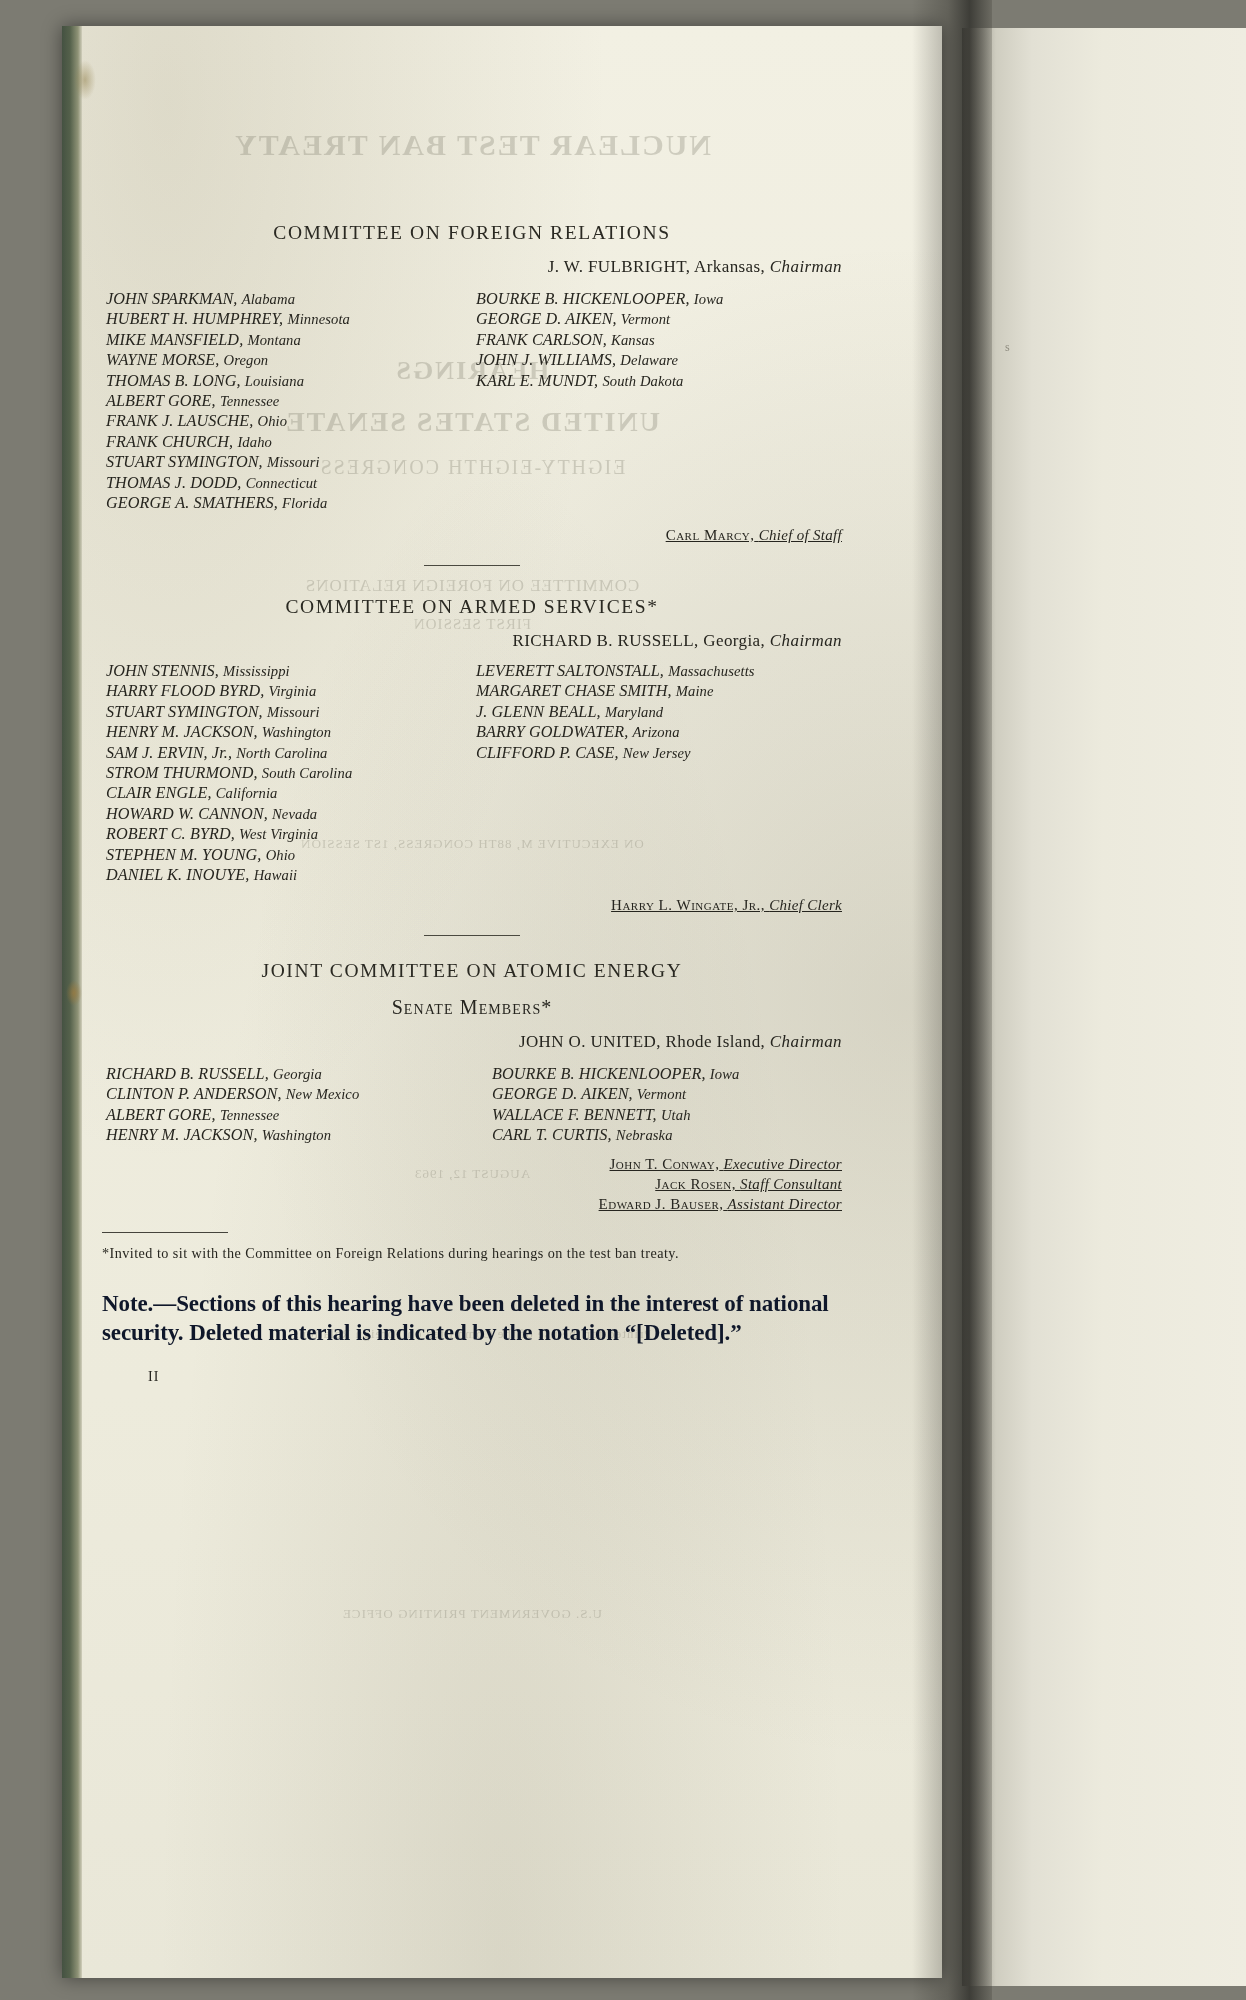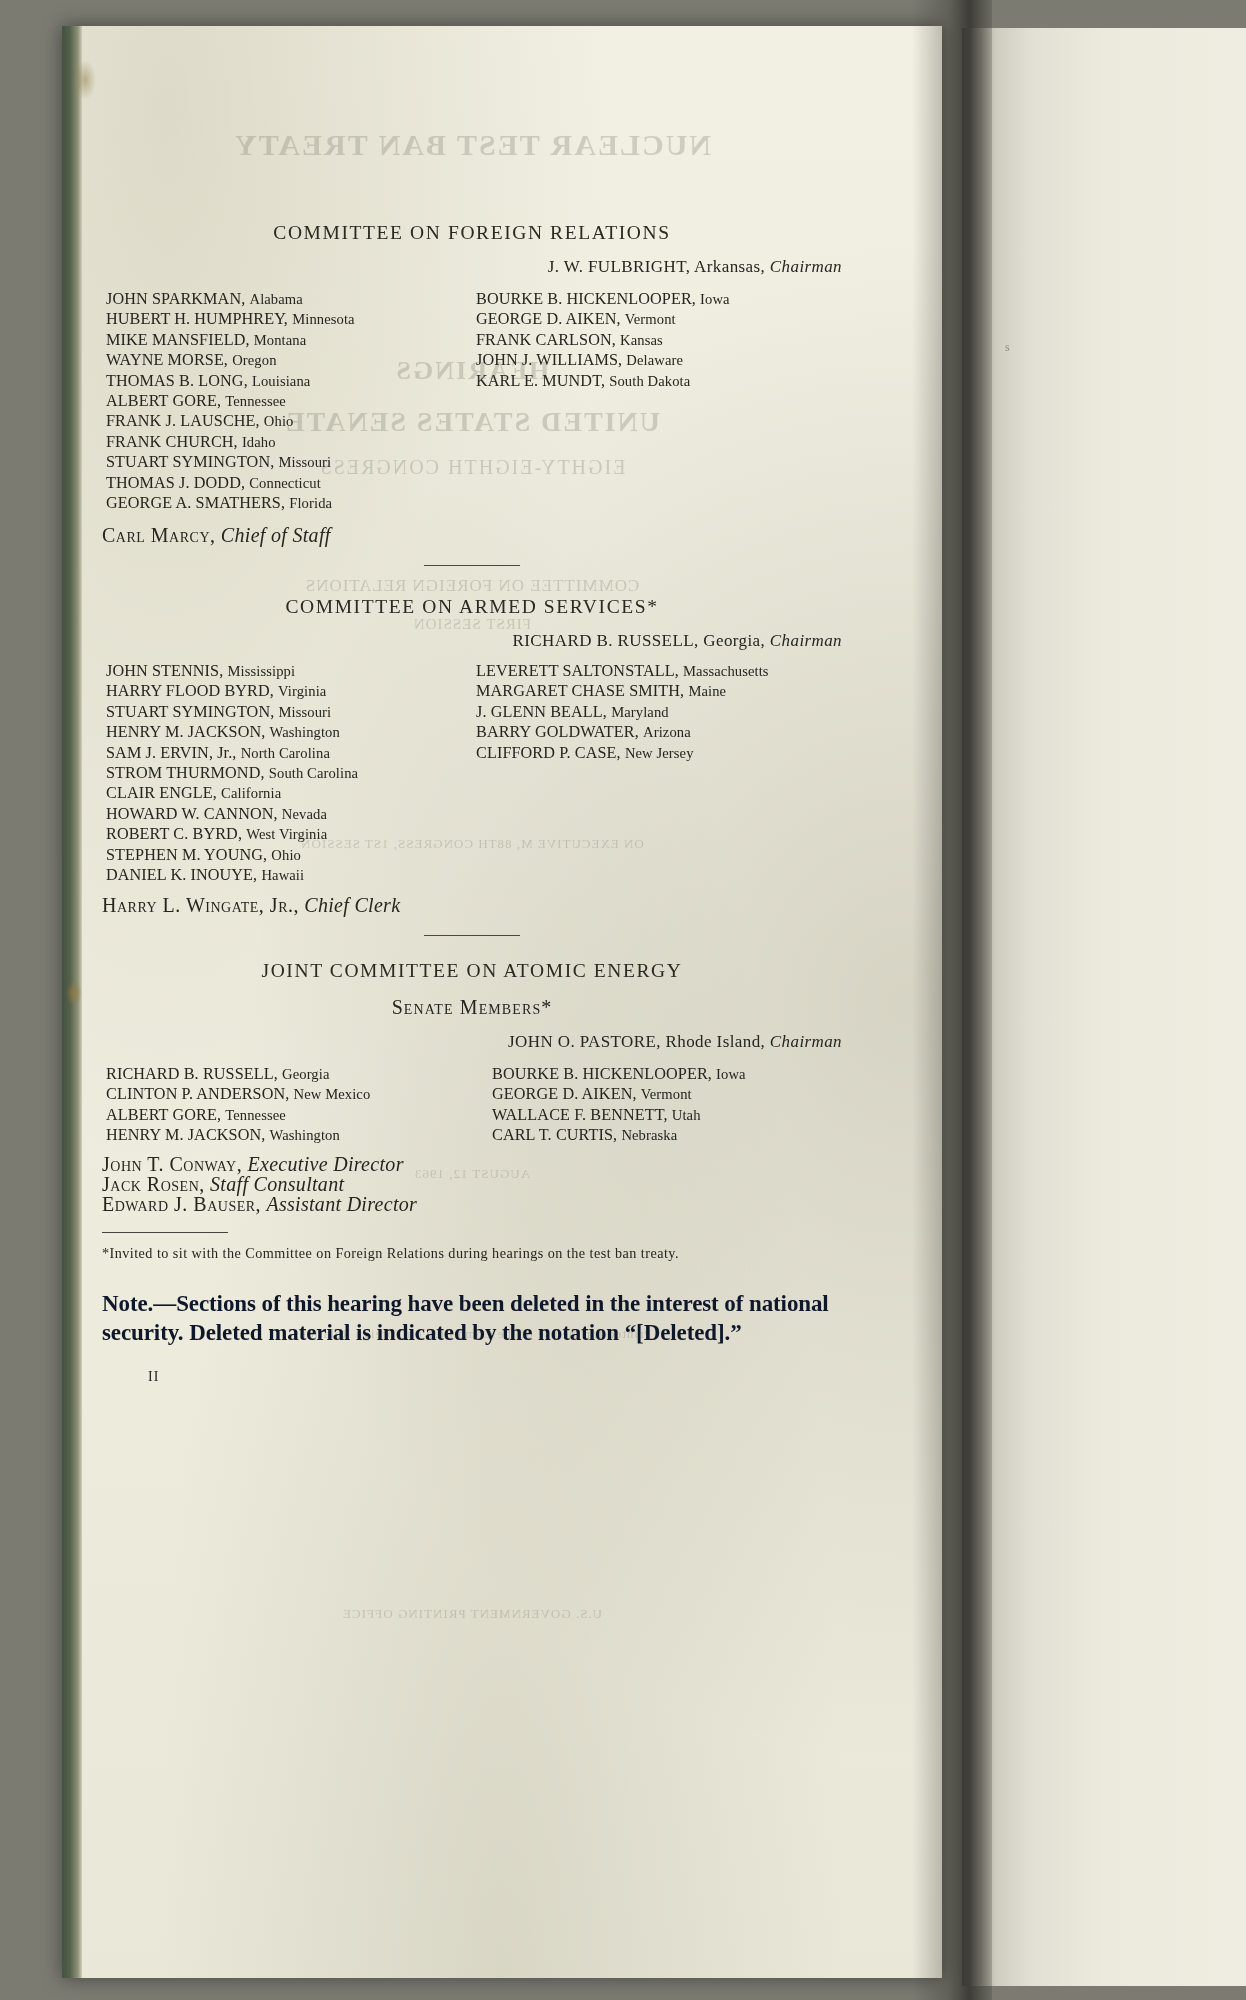--- a/index.html
+++ b/index.html
@@ -98,31 +98,31 @@
   .subhead{
     text-align:center;margin-top:14px;font-size:20px;letter-spacing:1.1px;
   }
   .smallcaps{font-variant:small-caps;}
   .ital{font-style:italic;}
 
   .cols{
     position:relative;margin-top:10px;
   }
   .col{
-    position:absolute;top:0;
+    position:absolute;top:0;font-style:italic;
   }
   .colL{left:4px;}
   .colR{left:374px;}
   .member{
     font-size:16.2px;line-height:20.4px;white-space:nowrap;letter-spacing:.1px;
   }
   .member .st{font-size:14.6px;letter-spacing:.1px;}
 
   .staff{
-    text-align:left;font-size:20px;line-height:20px;letter-spacing:.3px;
+    text-align:right;font-size:15px;line-height:20px;letter-spacing:.3px;text-decoration:underline;
   }
   .staff .nm{font-variant:small-caps;letter-spacing:.5px;}
 
   hr.rule{
     border:0;border-top:1.6px solid #4a4940;
     width:96px;margin:20px auto 0 auto;
   }
   hr.fnrule{
     border:0;border-top:1.6px solid #45443c;
     width:126px;margin:0;
@@ -243,21 +243,21 @@
           <div><span class="nm">Harry L. Wingate, Jr.,</span> <span class="ital">Chief Clerk</span></div>
         </div>
       </div>
 
       <hr class="rule">
 
       <div style="margin-top:24px;">
         <h1 class="sect">JOINT COMMITTEE ON ATOMIC ENERGY</h1>
         <div class="subhead smallcaps">Senate Members*</div>
         <div class="chairman">
-          <span>JOHN O. PASTORE,</span>
+          <span>JOHN O. UNITED,</span>
           <span class="st">Rhode Island,</span>
           <span class="ital">Chairman</span>
         </div>
         <div class="cols" style="height:88px;margin-top:12px;">
           <div class="col colL">
             <div class="member"><span>RICHARD B. RUSSELL,</span> <span class="st">Georgia</span></div>
             <div class="member"><span>CLINTON P. ANDERSON,</span> <span class="st">New Mexico</span></div>
             <div class="member"><span>ALBERT GORE,</span> <span class="st">Tennessee</span></div>
             <div class="member"><span>HENRY M. JACKSON,</span> <span class="st">Washington</span></div>
           </div>

